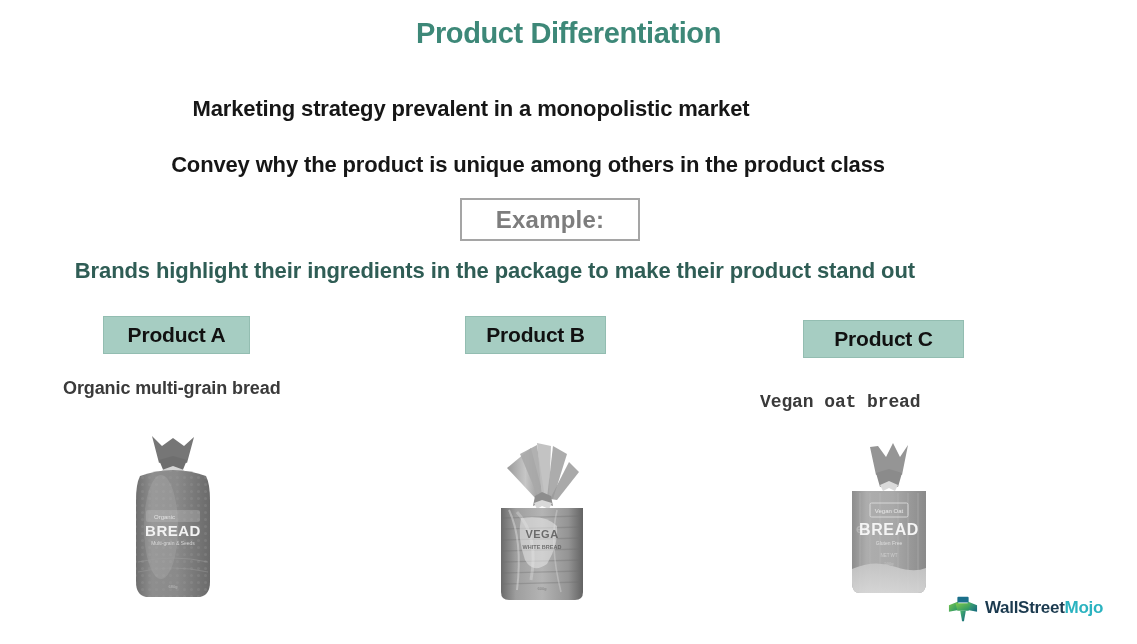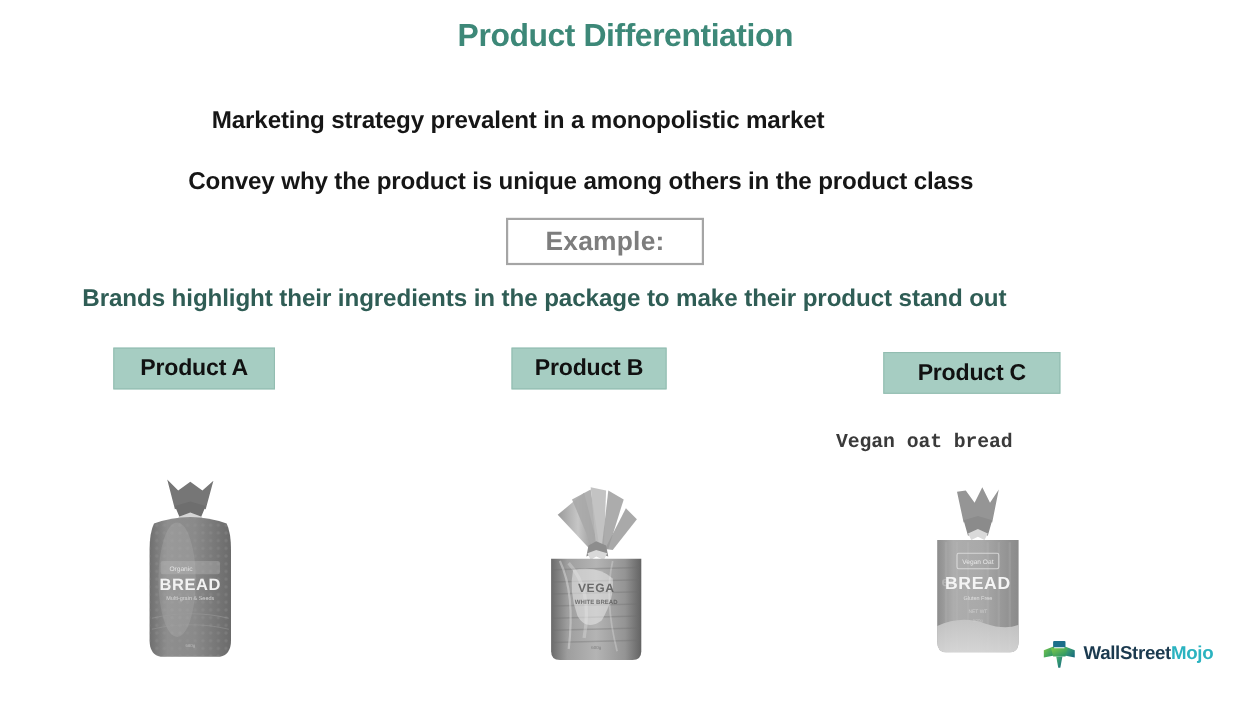--- a/index.html
+++ b/index.html
@@ -126,21 +126,21 @@
     position: absolute;
   }
   .pkg-a { left: 118px; top: 432px; width: 110px; height: 175px; }
   .pkg-b { left: 487px; top: 440px; width: 110px; height: 173px; }
   .pkg-c { left: 834px; top: 441px; width: 110px; height: 169px; }
 
   
   .logo {
     position: absolute;
     left: 948px;
-    top: 579px;
+    top: 593px;
     display: flex;
     align-items: center;
     gap: 7px;
   }
   .logo-mark { width: 30px; height: 30px; flex: 0 0 auto; }
   .logo-text {
     font-size: 17px;
     font-weight: bold;
     letter-spacing: -0.3px;
     white-space: nowrap;
@@ -160,20 +160,21 @@
 
   <div class="example-box">
     <span>Example:</span>
   </div>
 
   <div class="highlight">Brands highlight their ingredients in the package to make their product stand out</div>
 
   <div class="chip chip-a">
     <span>Product A</span>
   </div>
+  <div class="desc desc-a">Organic multi-grain bread</div>
 
   <div class="chip chip-b">
     <span>Product B</span>
   </div>
 
   <div class="chip chip-c">
     <span>Product C</span>
   </div>
   <div class="desc desc-c">Vegan oat bread</div>
 

